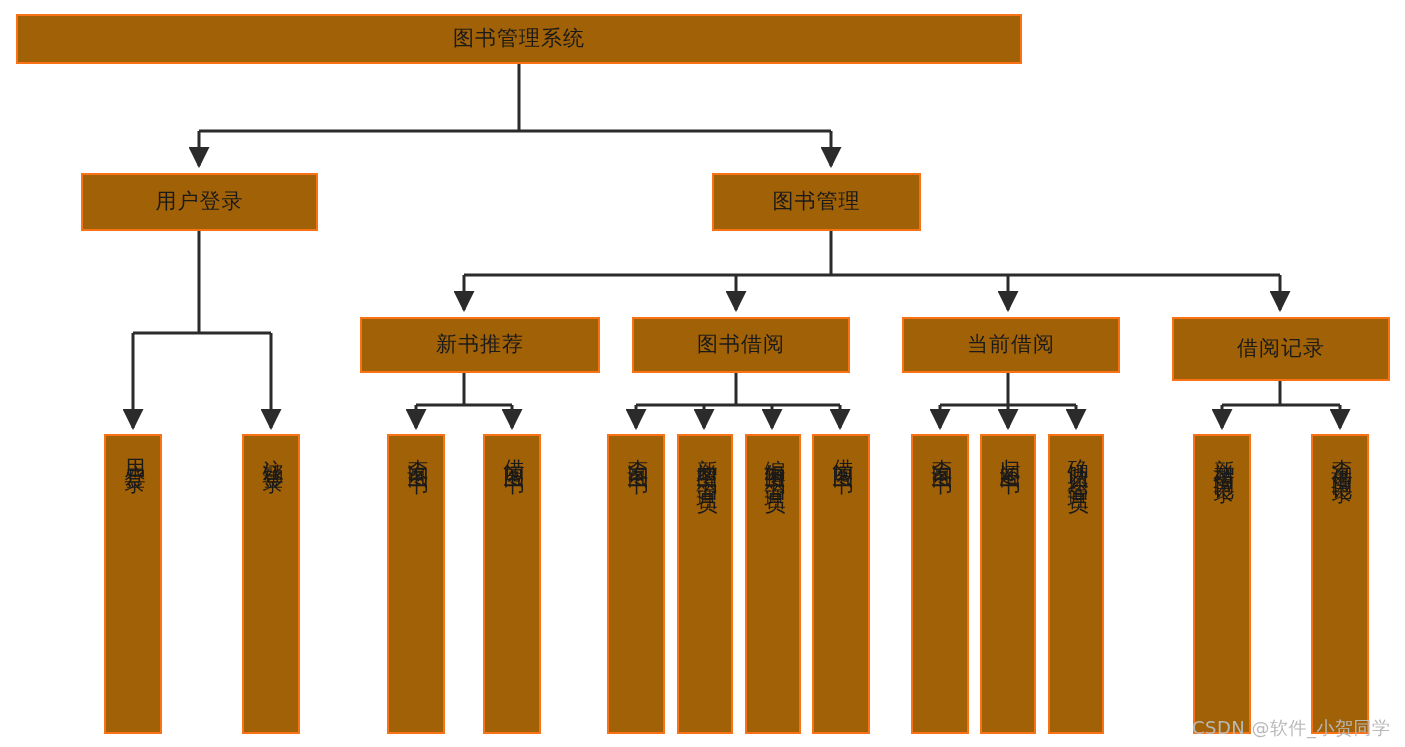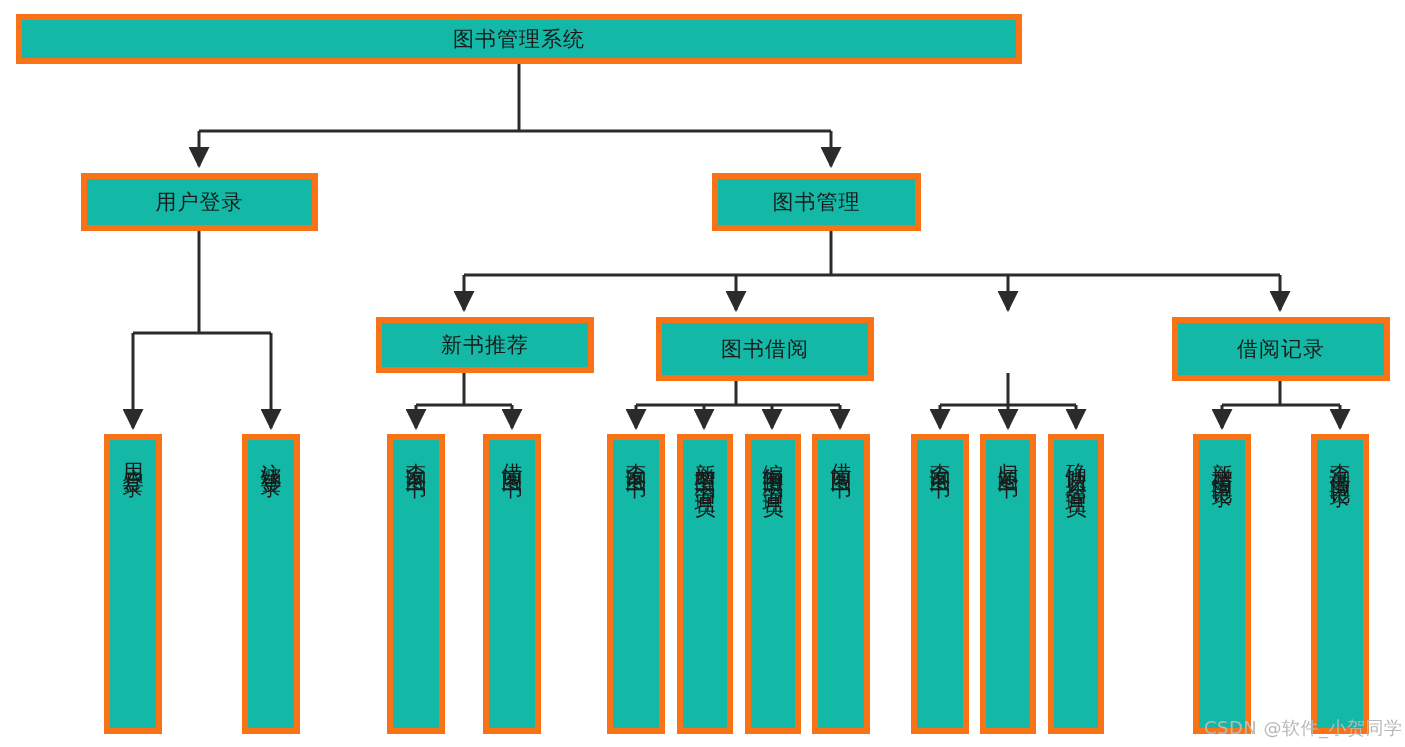--- a/index.html
+++ b/index.html
@@ -21,26 +21,27 @@
     position: absolute;
     left: 0;
     top: 0;
     width: 1405px;
     height: 747px;
     pointer-events: none;
   }
   .node {
     position: absolute;
     box-sizing: border-box;
-    background: #14b8a6;
-    border: 6px solid #f97316;
+    background: #a16207;
+    border: 2px solid #f97316;
     display: flex;
     align-items: center;
     justify-content: center;
     color: #1a1a1a;
+    font-family: Liberation Mono, monospace;
   }
   .node.root,
   .node.lvl1,
   .node.lvl2 {
     font-size: 21px;
     letter-spacing: 1px;
     line-height: 1;
   }
   .node.leaf {
     font-size: 21px;
@@ -129,25 +130,28 @@
     <span class="hlabel">图书管理系统</span>
   </div>
 
   <div class="node lvl1" style="left:81px; top:173px; width:237px; height:58px;">
     <span class="hlabel">用户登录</span>
   </div>
   <div class="node lvl1" style="left:712px; top:173px; width:209px; height:58px;">
     <span class="hlabel">图书管理</span>
   </div>
 
-  <div class="node lvl2" style="left:376px; top:317px; width:218px; height:56px;">
+  <div class="node lvl2" style="left:360px; top:317px; width:240px; height:56px;">
     <span class="hlabel">新书推荐</span>
   </div>
-  <div class="node lvl2" style="left:656px; top:317px; width:218px; height:64px;">
+  <div class="node lvl2" style="left:632px; top:317px; width:218px; height:56px;">
     <span class="hlabel">图书借阅</span>
+  </div>
+  <div class="node lvl2" style="left:902px; top:317px; width:218px; height:56px;">
+    <span class="hlabel">当前借阅</span>
   </div>
   <div class="node lvl2" style="left:1172px; top:317px; width:218px; height:64px;">
     <span class="hlabel">借阅记录</span>
   </div>
 
   <div class="node leaf" style="left:104px; top:434px; width:58px; height:300px;">
     <span class="vlabel">用户登录</span>
   </div>
   <div class="node leaf" style="left:242px; top:434px; width:58px; height:300px;">
     <span class="vlabel">注销登录</span>
@@ -183,15 +187,15 @@
     <span class="vlabel">确认归还（管理员）</span>
   </div>
 
   <div class="node leaf" style="left:1193px; top:434px; width:58px; height:300px;">
     <span class="vlabel">新增借阅记录</span>
   </div>
   <div class="node leaf" style="left:1311px; top:434px; width:58px; height:300px;">
     <span class="vlabel">查询借阅记录</span>
   </div>
 
-  <div class="watermark" style="left:1192px; top:716px;margin-left:12px;">CSDN @软件_小贺同学</div>
+  <div class="watermark" style="left:1192px; top:716px;">CSDN @软件_小贺同学</div>
 
 </div>
 
 </body></html>

